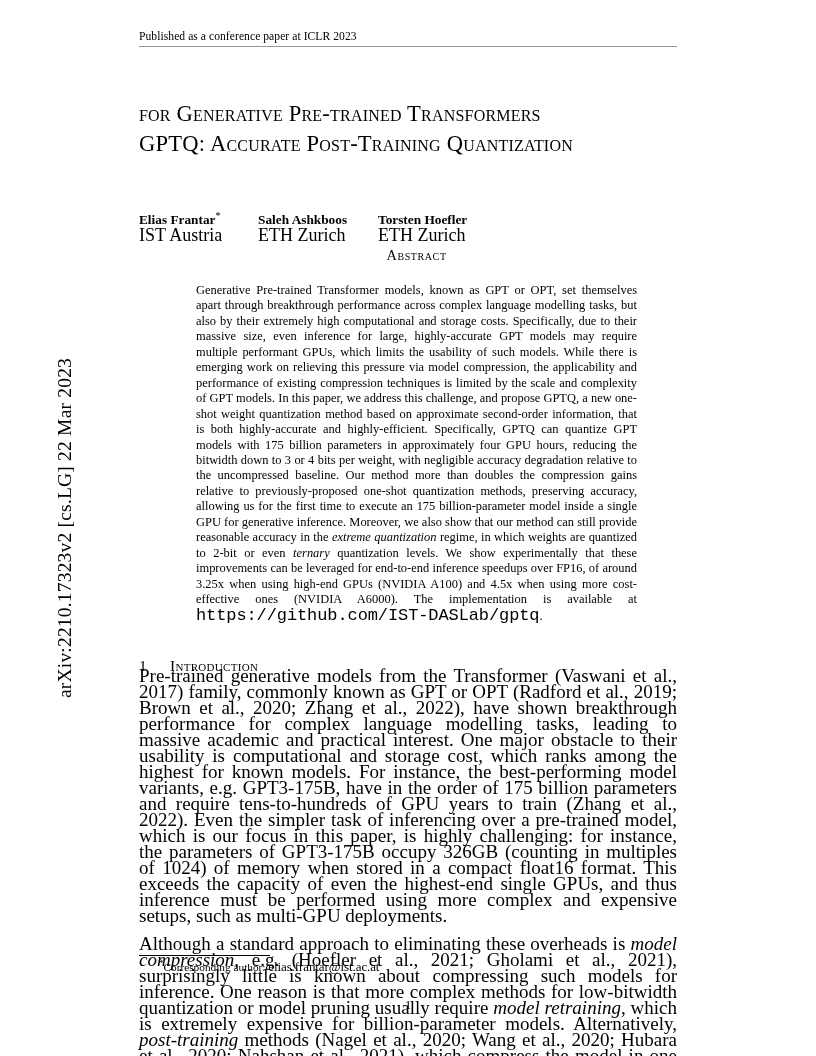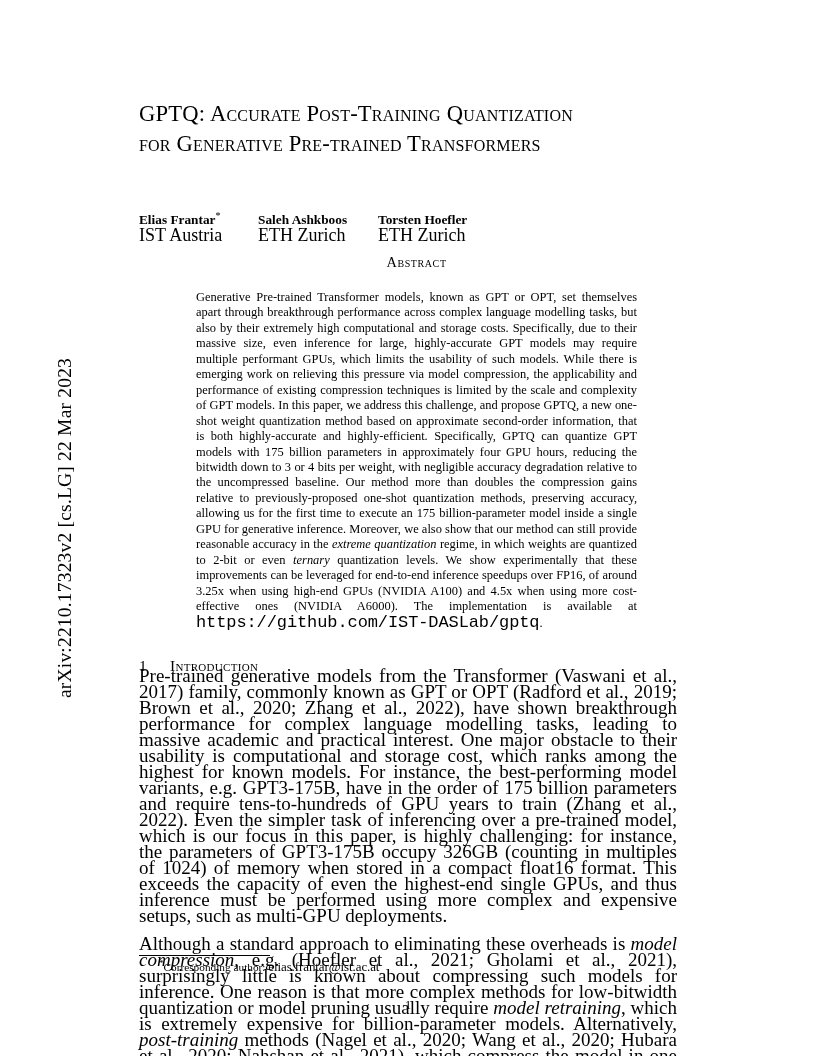--- a/index.html
+++ b/index.html
@@ -113,21 +113,20 @@
     line-height: 15px;
     white-space: nowrap;
   }
 
   
   #abstract-block {
     position: absolute;
     left: 57px;
     top: 247px;
     width: 441px;
-    margin-top: 7px;
   }
   #abstract-heading {
     text-align: center;
     font-variant: small-caps;
     font-size: 14.4px;
     letter-spacing: 0.6px;
     margin-bottom: 19px;
   }
   #abstract-text {
     font-size: 12.45px;
@@ -214,24 +213,28 @@
 </style>
 </head>
 <body>
 
 <div id="arxiv-stamp">
   <div class="stamp-text">arXiv:2210.17323v2  [cs.LG]  22 Mar 2023</div>
 </div>
 
 <div id="page">
 
+  <div id="running-head">
+    <div class="rh-text">Published as a conference paper at ICLR 2023</div>
+    <div class="rh-rule"></div>
+  </div>
 
   <div id="title-block">
+    <div class="paper-title">for Generative Pre-trained Transformers</div>
     <div class="paper-title">GPTQ: Accurate Post-Training Quantization</div>
-    <div class="paper-title">for Generative Pre-trained Transformers</div>
   </div>
 
   <div id="authors">
     <div class="author-col c0">
       <div class="author-name"><span>Elias Frantar</span><span class="star">*</span></div>
       <div class="author-aff">IST Austria</div>
     </div>
     <div class="author-col c1">
       <div class="author-name"><span>Saleh Ashkboos</span><span class="star"></span></div>
       <div class="author-aff">ETH Zurich</div>

